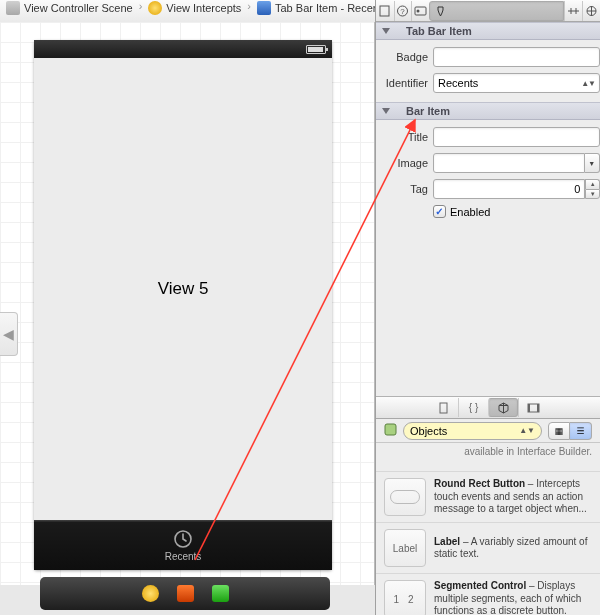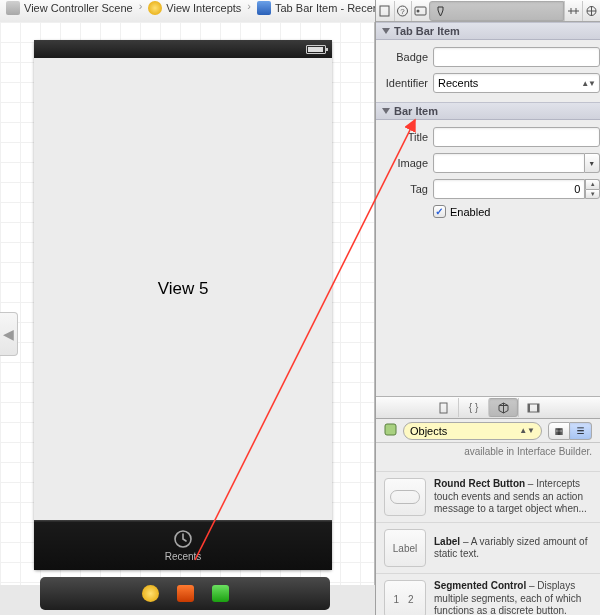--- a/index.html
+++ b/index.html
@@ -60,21 +60,21 @@
     .insp-tabs {height:22px;background:linear-gradient(#fcfcfc,#e3e3e3);
       border-bottom:1px solid #a8a8a8;display:flex;align-items:center;justify-content:center;gap:0;}
     .insp-tab{width:30px;height:20px;display:flex;align-items:center;justify-content:center;
       border-left:1px solid #c8c8c8;}
     .insp-tab:first-child{border-left:none;}
     .insp-tab.sel{background:linear-gradient(#c8c8c8,#b8b8b8);border-radius:3px 0 0 3px;}
     .tab-glyph{width:13px;height:12px;}
     
     .section-head {height:18px;display:flex;align-items:center;padding:0 6px;
       background:linear-gradient(#e0e2ea,#d0d2dc);border-top:1px solid #c0c2ce;border-bottom:1px solid #b3b5c3;
-      color:#4b4b55;font-weight:bold;font-size:11px;gap:4px;}
+      color:#4b4b55;font-weight:bold;font-size:11px;gap:16px;}
     .tri{width:0;height:0;border-left:4px solid transparent;border-right:4px solid transparent;border-top:6px solid #6d6d76;}
     .form {padding:7px 0 9px;display:grid;grid-template-columns:52px 1fr;row-gap:6px;column-gap:5px;align-items:center;}
     .lbl {text-align:right;color:#333;font-size:11px;}
     .txt, .sel, .stepper {height:20px;border:1px solid #aaa;border-radius:3px;background:#fff;
       font-size:11px;padding:0 4px;width:100%;box-shadow:inset 0 1px 2px rgba(0,0,0,.08);}
     .sel {display:flex;align-items:center;justify-content:space-between;cursor:default;}
     .sel .arrows{font-size:8px;color:#555;letter-spacing:-1px;}
     .combo{display:flex;gap:0;}
     .combo .txt{border-top-right-radius:0;border-bottom-right-radius:0;}
     .combo-btn{width:17px;border:1px solid #aaa;border-left:none;border-radius:0 3px 3px 0;

